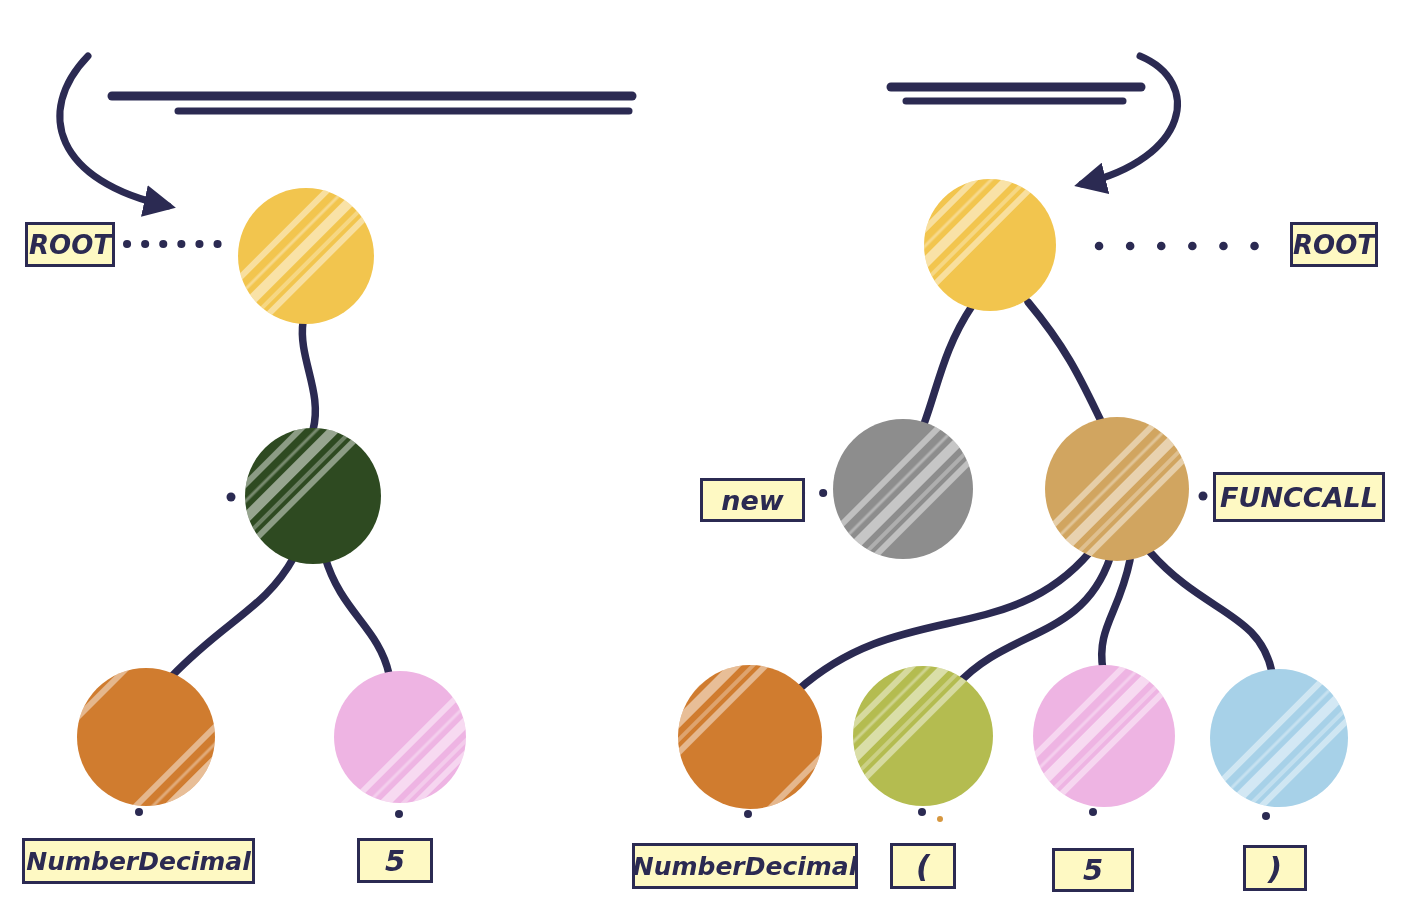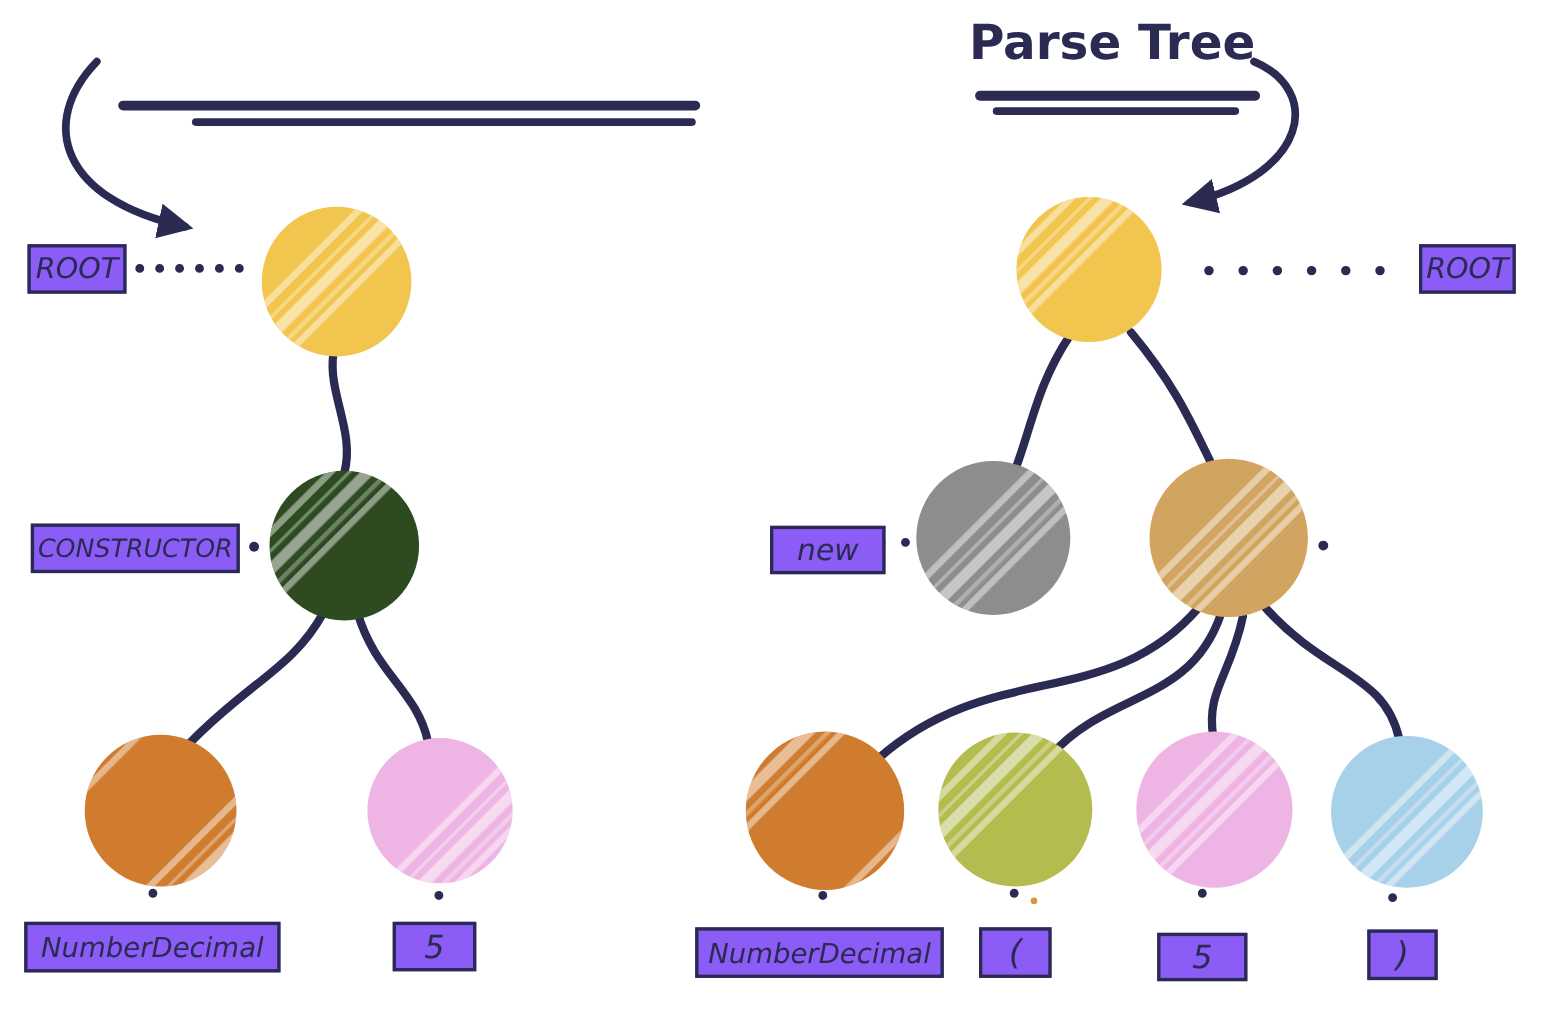--- a/index.html
+++ b/index.html
@@ -42,26 +42,26 @@
     font-weight: bold;
     text-align: center;
     white-space: nowrap;
     letter-spacing: 0px;
   }
   #ast-title  { left: 88px;  top: 16px; width: 545px; font-size: 45px; }
   #parse-title{ left: 880px; top: 14px; width: 262px; font-size: 44px; }
   .label-box {
     position: absolute;
     border: 3px solid var(--ink);
-    background: #8b5cf6;
+    background: #fef9c3;
     color: var(--ink);
     display: flex;
     align-items: center;
     justify-content: center;
-    font-weight: normal;
+    font-weight: bold;
     font-style: italic;
     white-space: nowrap;
     overflow: hidden;
   }
   #box-ast-root        { left: 25px;   top: 222px; width: 90px;  height: 45px; font-size: 26px; }
   #box-constructor     { left: 28px;   top: 476px; width: 190px; height: 45px; font-size: 23px; }
   #box-ast-numdec      { left: 22px;   top: 838px; width: 233px; height: 46px; font-size: 25px; }
   #box-ast-five        { left: 357px;  top: 838px; width: 76px;  height: 45px; font-size: 29px; }
   #box-new             { left: 700px;  top: 478px; width: 105px;  height: 44px; font-size: 27px; }
   #box-funccall        { left: 1213px; top: 472px; width: 172px; height: 50px; font-size: 27px; }
@@ -165,38 +165,37 @@
     <g>
       <circle cx="1104" cy="736" r="71" fill="#eeb4e3"></circle>
       <circle cx="1104" cy="736" r="71" fill="url(#stripePat)"></circle>
     </g>
     <g>
       <circle cx="1279" cy="738" r="69" fill="#a7d1e8"></circle>
       <circle cx="1279" cy="738" r="69" fill="url(#stripePat)"></circle>
     </g>
   </svg>
 
-  <div class="title" id="parse-title">Parse Tree</div>
 
   <div class="label-box" id="box-ast-root">
     <span>ROOT</span>
   </div>
-  <div class="label-box" id="box-constructor">
-    <span>CONSTRUCTOR</span>
-  </div>
   <div class="label-box" id="box-ast-numdec">
     <span>NumberDecimal</span>
   </div>
   <div class="label-box" id="box-ast-five">
     <span>5</span>
   </div>
 
   <div class="label-box" id="box-new">
     <span>new</span>
   </div>
+  <div class="label-box" id="box-funccall">
+    <span>FUNCCALL</span>
+  </div>
   <div class="label-box" id="box-parse-root">
     <span>ROOT</span>
   </div>
   <div class="label-box" id="box-parse-numdec">
     <span>NumberDecimal</span>
   </div>
   <div class="label-box" id="box-open-paren">
     <span>(</span>
   </div>
   <div class="label-box" id="box-parse-five">

